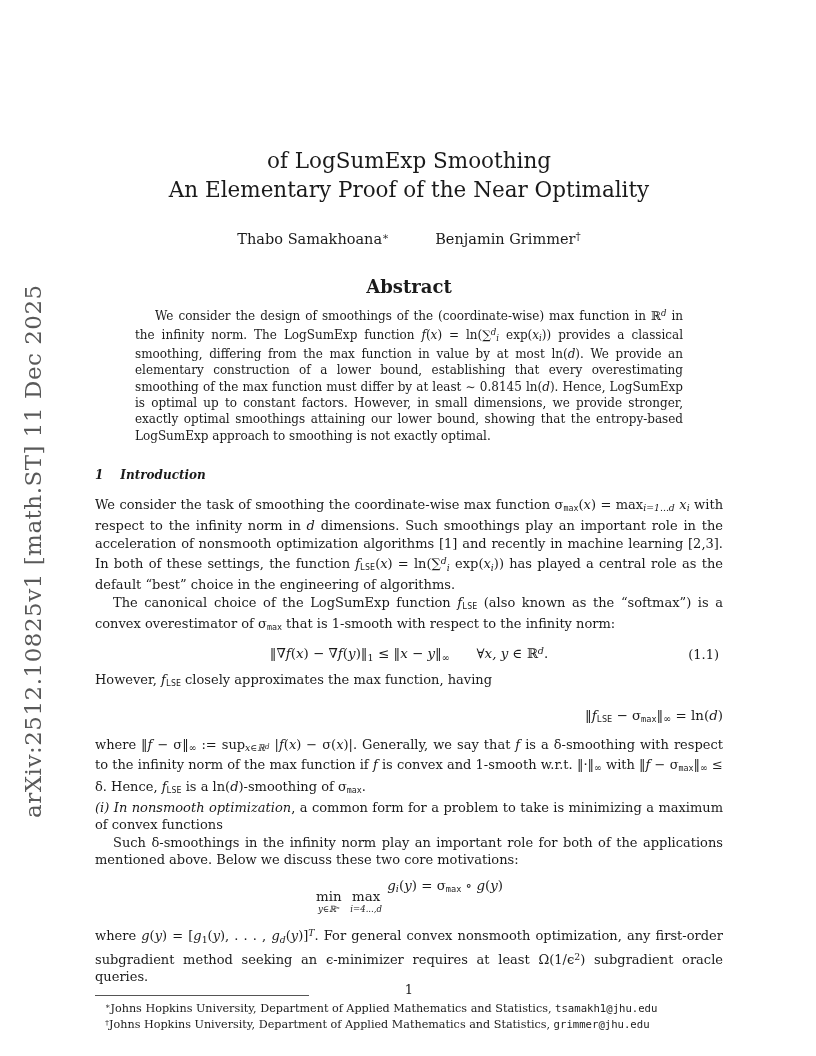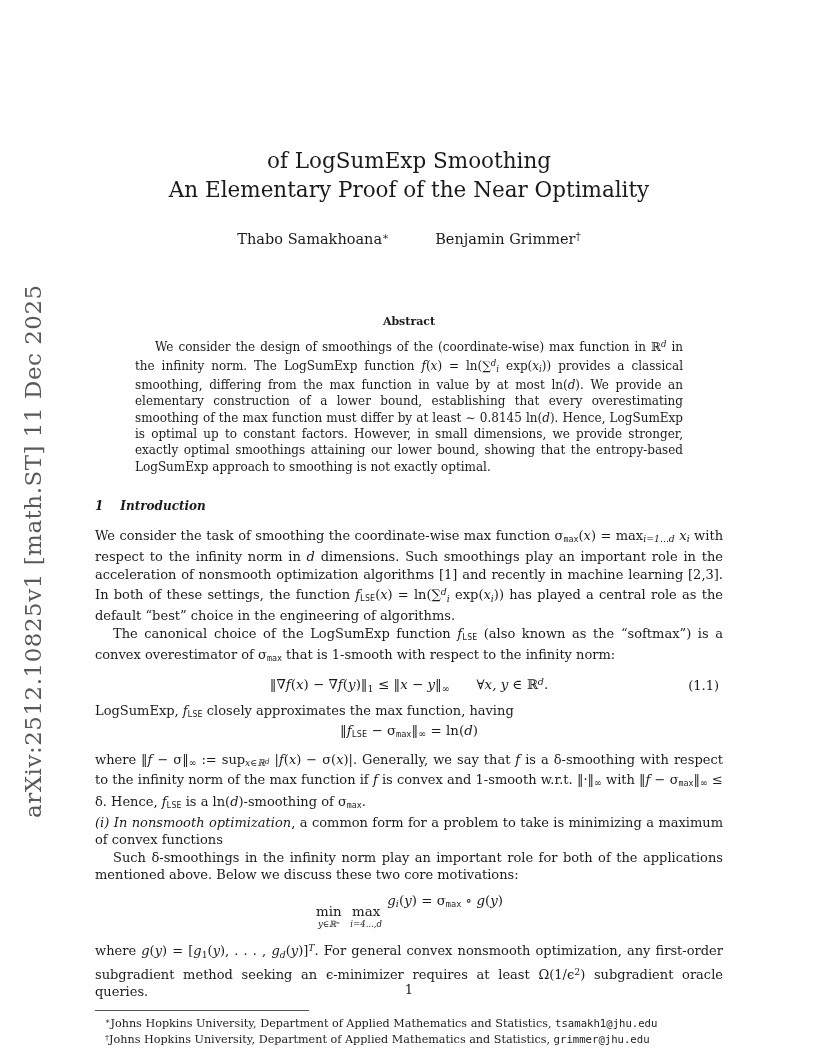--- a/index.html
+++ b/index.html
@@ -10,21 +10,21 @@
   .watermark{
     position:absolute;left:20px;top:262px;height:556px;
     writing-mode:vertical-rl;transform:rotate(180deg);
     font-size:23px;color:#595959;letter-spacing:0.5px;white-space:nowrap;
     display:flex;align-items:center;
   }
   .content{position:absolute;left:95px;top:0;width:628px;}
   .title-block{margin-top:146px;text-align:center;font-size:21.5px;line-height:29px;}
   .authors{margin-top:26px;display:flex;justify-content:center;gap:46px;font-size:14.5px;}
   .fnmark{vertical-align:0.35em;font-size:72%;}
-  .abstract-head{margin-top:68px;text-align:center;font-weight:bold;font-size:11px;}
+  .abstract-head{margin-top:29px;text-align:center;font-weight:bold;font-size:18px;}
   .abstract-body{margin:8px 40px 0 40px;font-size:12px;line-height:16.3px;text-align:justify;text-indent:20px;}
   .section-head{margin-top:24px;font-size:12px;font-weight:bold;font-style:italic;}
   .section-head .num{margin-right:17px;}
   p.body{font-size:13px;line-height:17.4px;text-align:justify;margin:0;}
   p.indent{text-indent:18px;}
   p.tight{margin-top:14px;}
   .eq-row{margin:9px 0 8px 0;font-size:13.4px;display:flex;justify-content:center;align-items:center;position:relative;}
   .eq-num{position:absolute;right:4px;font-size:13px;}
   .m{font-style:italic;}
   .it{font-style:italic;}
@@ -66,23 +66,23 @@
   </div>
 
   <p class="body tight"><span>We consider the task of smoothing the coordinate-wise max function σ</span><span class="subtt">max</span><span>(</span><span class="m">x</span><span>) = max</span><span class="sub m">i=1...d</span><span> </span><span class="m">x</span><span class="sub m">i</span><span> with respect to the infinity norm in </span><span class="m">d</span><span> dimensions. Such smoothings play an important role in the acceleration of nonsmooth optimization algorithms [1] and recently in machine learning [2,3]. In both of these settings, the function </span><span class="m">f</span><span class="subtt">LSE</span><span>(</span><span class="m">x</span><span>) = ln(∑</span><span class="sup m">d</span><span class="sub m">i</span><span> exp(</span><span class="m">x</span><span class="sub m">i</span><span>)) has played a central role as the default “best” choice in the engineering of algorithms.</span></p>
   <p class="body indent"><span>The canonical choice of the LogSumExp function </span><span class="m">f</span><span class="subtt">LSE</span><span> (also known as the “softmax”) is a convex overestimator of σ</span><span class="subtt">max</span><span> that is 1-smooth with respect to the infinity norm:</span></p>
 
   <div class="eq-row">
     <span><span>‖∇</span><span class="m">f</span><span>(</span><span class="m">x</span><span>) − ∇</span><span class="m">f</span><span>(</span><span class="m">y</span><span>)‖</span><span class="sub">1</span><span> ≤ ‖</span><span class="m">x</span><span> − </span><span class="m">y</span><span>‖</span><span class="sub">∞</span><span>  ∀</span><span class="m">x, y</span><span> ∈ ℝ</span><span class="sup m">d</span><span>.</span></span>
     <span class="eq-num">(1.1)</span>
   </div>
 
-  <p class="body"><span>LogSumExp, </span><span class="m">f</span><span class="subtt">LSE</span><span> closely approximates the max function, having</span></p>
+  <p class="body"><span>However, </span><span class="m">f</span><span class="subtt">LSE</span><span> closely approximates the max function, having</span></p>
 
-  <div class="eq-row" style="margin-top:0;margin-bottom:11px;">
+  <div class="eq-row" style="margin-top:16px;margin-bottom:11px;justify-content:flex-end;">
     <span><span>‖</span><span class="m">f</span><span class="subtt">LSE</span><span> − σ</span><span class="subtt">max</span><span>‖</span><span class="sub">∞</span><span> = ln(</span><span class="m">d</span><span>)</span></span>
   </div>
 
   <p class="body"><span>where ‖</span><span class="m">f</span><span> − σ‖</span><span class="sub">∞</span><span> := sup</span><span class="sub m">x∈ℝ</span><span class="subsup m">d</span><span> |</span><span class="m">f</span><span>(</span><span class="m">x</span><span>) − σ(</span><span class="m">x</span><span>)|. Generally, we say that </span><span class="m">f</span><span> is a δ-smoothing with respect to the infinity norm of the max function if </span><span class="m">f</span><span> is convex and 1-smooth w.r.t. ‖·‖</span><span class="sub">∞</span><span> with ‖</span><span class="m">f</span><span> − σ</span><span class="subtt">max</span><span>‖</span><span class="sub">∞</span><span> ≤ δ. Hence, </span><span class="m">f</span><span class="subtt">LSE</span><span> is a ln(</span><span class="m">d</span><span>)-smoothing of σ</span><span class="subtt">max</span><span>.</span></p>
   <p class="body"><span class="it">(i) In nonsmooth optimization</span><span>, a common form for a problem to take is minimizing a maximum of convex functions</span></p>
   <p class="body indent"><span>Such δ-smoothings in the infinity norm play an important role for both of the applications mentioned above. Below we discuss these two core motivations:</span></p>
 
   <div class="eq-row" style="margin-top:10px;margin-bottom:10px;">
     <span><span class="stack">
           <span class="stack-top">min</span>

